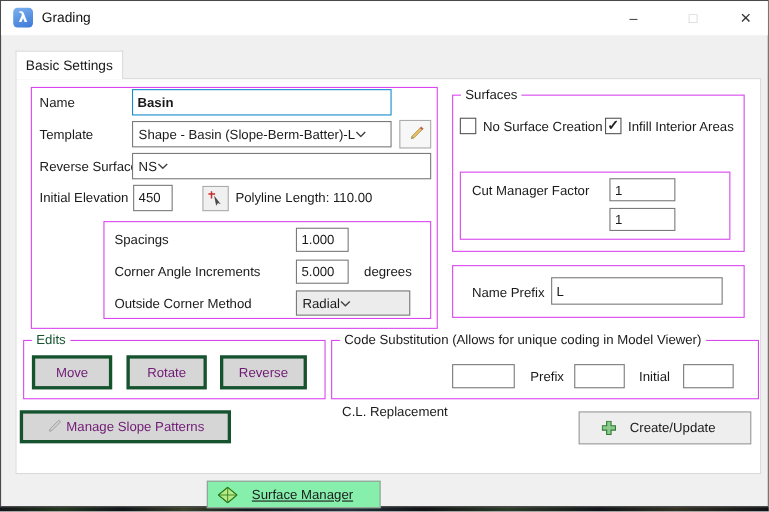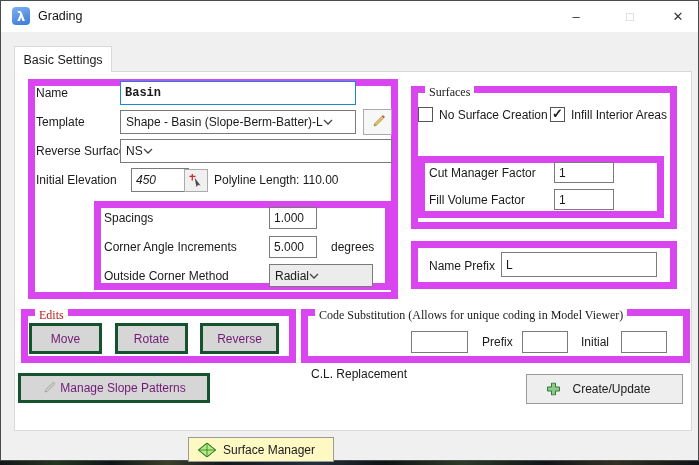--- a/index.html
+++ b/index.html
@@ -5,26 +5,26 @@
   html,body{margin:0;padding:0;background:#888;}
   .screen{position:relative;width:699px;height:465px;font-family:"Liberation Sans",sans-serif;font-size:12px;color:#1a1a1a;overflow:hidden;background:#f0f0f0;}
   .win{position:absolute;left:0;top:0;width:699px;height:461px;background:#f0f0f0;border:1px solid #4a4a4a;box-sizing:border-box;}
   .titlebar{position:absolute;left:0;top:0;right:0;height:31px;background:#ffffff;}
   .app-icon{position:absolute;left:11px;top:6px;width:18px;height:18px;border-radius:4px;background:linear-gradient(160deg,#7db1ef 0%,#3c78d8 100%);color:#fff;font-weight:bold;font-size:13px;display:flex;align-items:center;justify-content:center;font-family:"DejaVu Sans",sans-serif;}
   .title-text{position:absolute;left:37px;top:8px;font-size:12.5px;color:#111;}
   .cap-btn{position:absolute;top:0;width:44px;height:31px;display:flex;align-items:center;justify-content:center;font-size:13px;color:#333;}
   .cap-btn.max{color:#c8c8c8;}
   .tab{position:absolute;left:13px;top:45px;width:98px;height:26px;background:#fff;border:1px solid #d9d9d9;border-bottom:none;box-sizing:border-box;display:flex;align-items:center;justify-content:center;font-size:12.5px;z-index:3;}
   .panel{position:absolute;left:13px;top:70px;width:678px;height:360px;background:#fff;border:1px solid #d9d9d9;box-sizing:border-box;z-index:1;}
-  .group{position:absolute;border:7px solid #d946ef;box-sizing:border-box;z-index:2;font-family:Liberation Serif, serif;}
+  .group{position:absolute;border:1px solid #d946ef;box-sizing:border-box;z-index:2;}
   .legend{position:absolute;top:-8px;left:7px;background:#fff;padding:0 4px;font-size:12px;white-space:nowrap;}
-  .legend.dim{color:#b91c1c;}
+  .legend.dim{color:#14532d;}
   .lbl{position:absolute;white-space:nowrap;z-index:4;}
   .field{position:absolute;box-sizing:border-box;border:1px solid #7a7a7a;background:#fff;color:#1a1a1a;font-family:inherit;font-size:12px;padding:2px 4px;z-index:4;}
-  .field.focus{border-color:#1789ce;font-weight:bold;font-family:Liberation Mono, monospace;}
+  .field.focus{border-color:#1789ce;font-weight:bold;}
   .combo{position:absolute;box-sizing:border-box;border:1px solid #7a7a7a;background:#fff;display:flex;align-items:center;padding:0 6px 0 5px;z-index:4;}
   .combo.gray{background:#ececec;}
   .checkbox{position:absolute;width:15px;height:15px;background:#fff;border:1px solid #555;box-sizing:border-box;z-index:4;}
   .checkbox.checked::after{content:"✓";position:absolute;left:1px;top:-2px;font-size:13px;font-weight:bold;color:#222;}
   .btn{position:absolute;display:flex;align-items:center;justify-content:center;box-sizing:border-box;font-size:12px;z-index:4;}
   .btn.disabled{background:#d6d6d6;color:#701a75;border:3px solid #14532d;}
   .btn.enabled{background:#eeeeee;color:#1a1a1a;border:1px solid #9a9a9a;}
   .btn .icon-left{position:absolute;left:20px;top:50%;transform:translateY(-50%);display:flex;}
   .tool-btn{position:absolute;box-sizing:border-box;border:1px solid #ababab;background:#f7f7f7;display:flex;align-items:center;justify-content:center;z-index:4;}
   .desktop-strip{position:absolute;left:0;top:461px;width:699px;height:4px;background:linear-gradient(90deg,#15161a 0%,#23351f 8%,#101418 16%,#3a3f2a 24%,#14181c 32%,#24303c 45%,#101214 55%,#2c3a28 66%,#121418 78%,#323024 88%,#101216 100%);}
@@ -68,21 +68,21 @@
 
     <div class="lbl" style="left:35px;top:143px;">Reverse Surface</div>
     <div class="combo" style="left:119px;top:138px;width:272px;height:24px;">
       <span>NS</span>
       <svg width="10" height="6" viewBox="0 0 10 6">
           <polyline points="1,1 5,5 9,1" fill="none" stroke="#444" stroke-width="1.3"></polyline>
         </svg>
     </div>
 
     <div class="lbl" style="left:35px;top:172px;">Initial Elevation</div>
-    <input class="field" style="left: 130px; top: 167px; width: 58px; height: 24px; font-style: italic;" value="450">
+    <input class="field" style="left: 120px; top: 167px; width: 36px; height: 24px;" value="450">
     <div class="tool-btn" style="left:183px;top:168px;width:24px;height:23px;background:#f0f0f0;">
       <svg width="15" height="15" viewBox="0 0 16 16">
         <path d="M3.5 1 L3.5 8 M0.5 3.5 L7 3.5" stroke="#cc2a2a" stroke-width="1.4" fill="none"></path>
         <path d="M6 5 L12.5 13.5 L9.8 12.4 L8 15 Z" fill="#4a4a4a"></path>
       </svg>
     </div>
     <div class="lbl" style="left:213px;top:172px;">Polyline Length: 110.00</div>
 
     <div class="group" style="left:93px;top:200px;width:298px;height:89px;"></div>
     <div class="lbl" style="left:103px;top:210px;">Spacings</div>
@@ -102,21 +102,20 @@
       <span class="legend">Surfaces</span>
     </div>
     <span class="checkbox" style="left:417px;top:106px;"></span>
     <div class="lbl" style="left:438px;top:107px;">No Surface Creation</div>
     <span class="checkbox checked" style="left:549px;top:106px;"></span>
     <div class="lbl" style="left:570px;top:107px;">Infill Interior Areas</div>
 
     <div class="group" style="left:417px;top:155px;width:246px;height:62px;"></div>
     <div class="lbl" style="left:428px;top:165px;">Cut Manager Factor</div>
     <input class="field" style="left: 553px; top: 161px; width: 60px; height: 21px;" value="1">
-    <div class="lbl" style="left:428px;top:192px;">Fill Volume Factor</div>
     <input class="field" style="left: 553px; top: 188px; width: 60px; height: 21px;" value="1">
 
     <div class="group" style="left:410px;top:240px;width:266px;height:48px;"></div>
     <div class="lbl" style="left:428px;top:258px;">Name Prefix</div>
     <input class="field" style="left: 500px; top: 251px; width: 156px; height: 25px;" value="L">
 
     <div class="group" style="left:20px;top:308px;width:275px;height:54px;">
       <span class="legend dim">Edits</span>
     </div>
     <div class="btn disabled" style="left:28px;top:322px;width:73px;height:31px;">Move</div>
@@ -145,21 +144,21 @@
 
     <div class="btn enabled" style="left:525px;top:373px;width:157px;height:30px;">
       <span class="icon-left">
         <svg width="13" height="13" viewBox="0 0 13 13">
           <path d="M4.5 0.5 h4 v4 h4 v4 h-4 v4 h-4 v-4 h-4 v-4 h4 Z" fill="#8cc98c" stroke="#2e7d32" stroke-width="1"></path>
         </svg>
       </span>
       <span style="margin-left:14px;">Create/Update</span>
     </div>
 
-    <div class="btn enabled" style="left:187px;top:436px;width:146px;height:25px;background:#fef9c3;">
+    <div class="btn enabled" style="left:187px;top:436px;width:158px;height:25px;background:#86efac;text-decoration:underline;">
       <span class="icon-left" style="left:9px;">
         <svg width="18" height="15" viewBox="0 0 18 15">
           <polygon points="9,0.5 17.5,7.5 9,14.5 0.5,7.5" fill="#b8e986" stroke="#2e7d1f" stroke-width="1"></polygon>
           <path d="M9 0.5 L9 14.5 M0.5 7.5 L17.5 7.5 M9 0.5 L0.5 7.5 M9 0.5 L17.5 7.5 M0.5 7.5 L9 14.5 M17.5 7.5 L9 14.5" stroke="#2e7d1f" stroke-width="0.8" fill="none"></path>
         </svg>
       </span>
       <span style="margin-left:16px;">Surface Manager</span>
     </div>
 
   </div>

